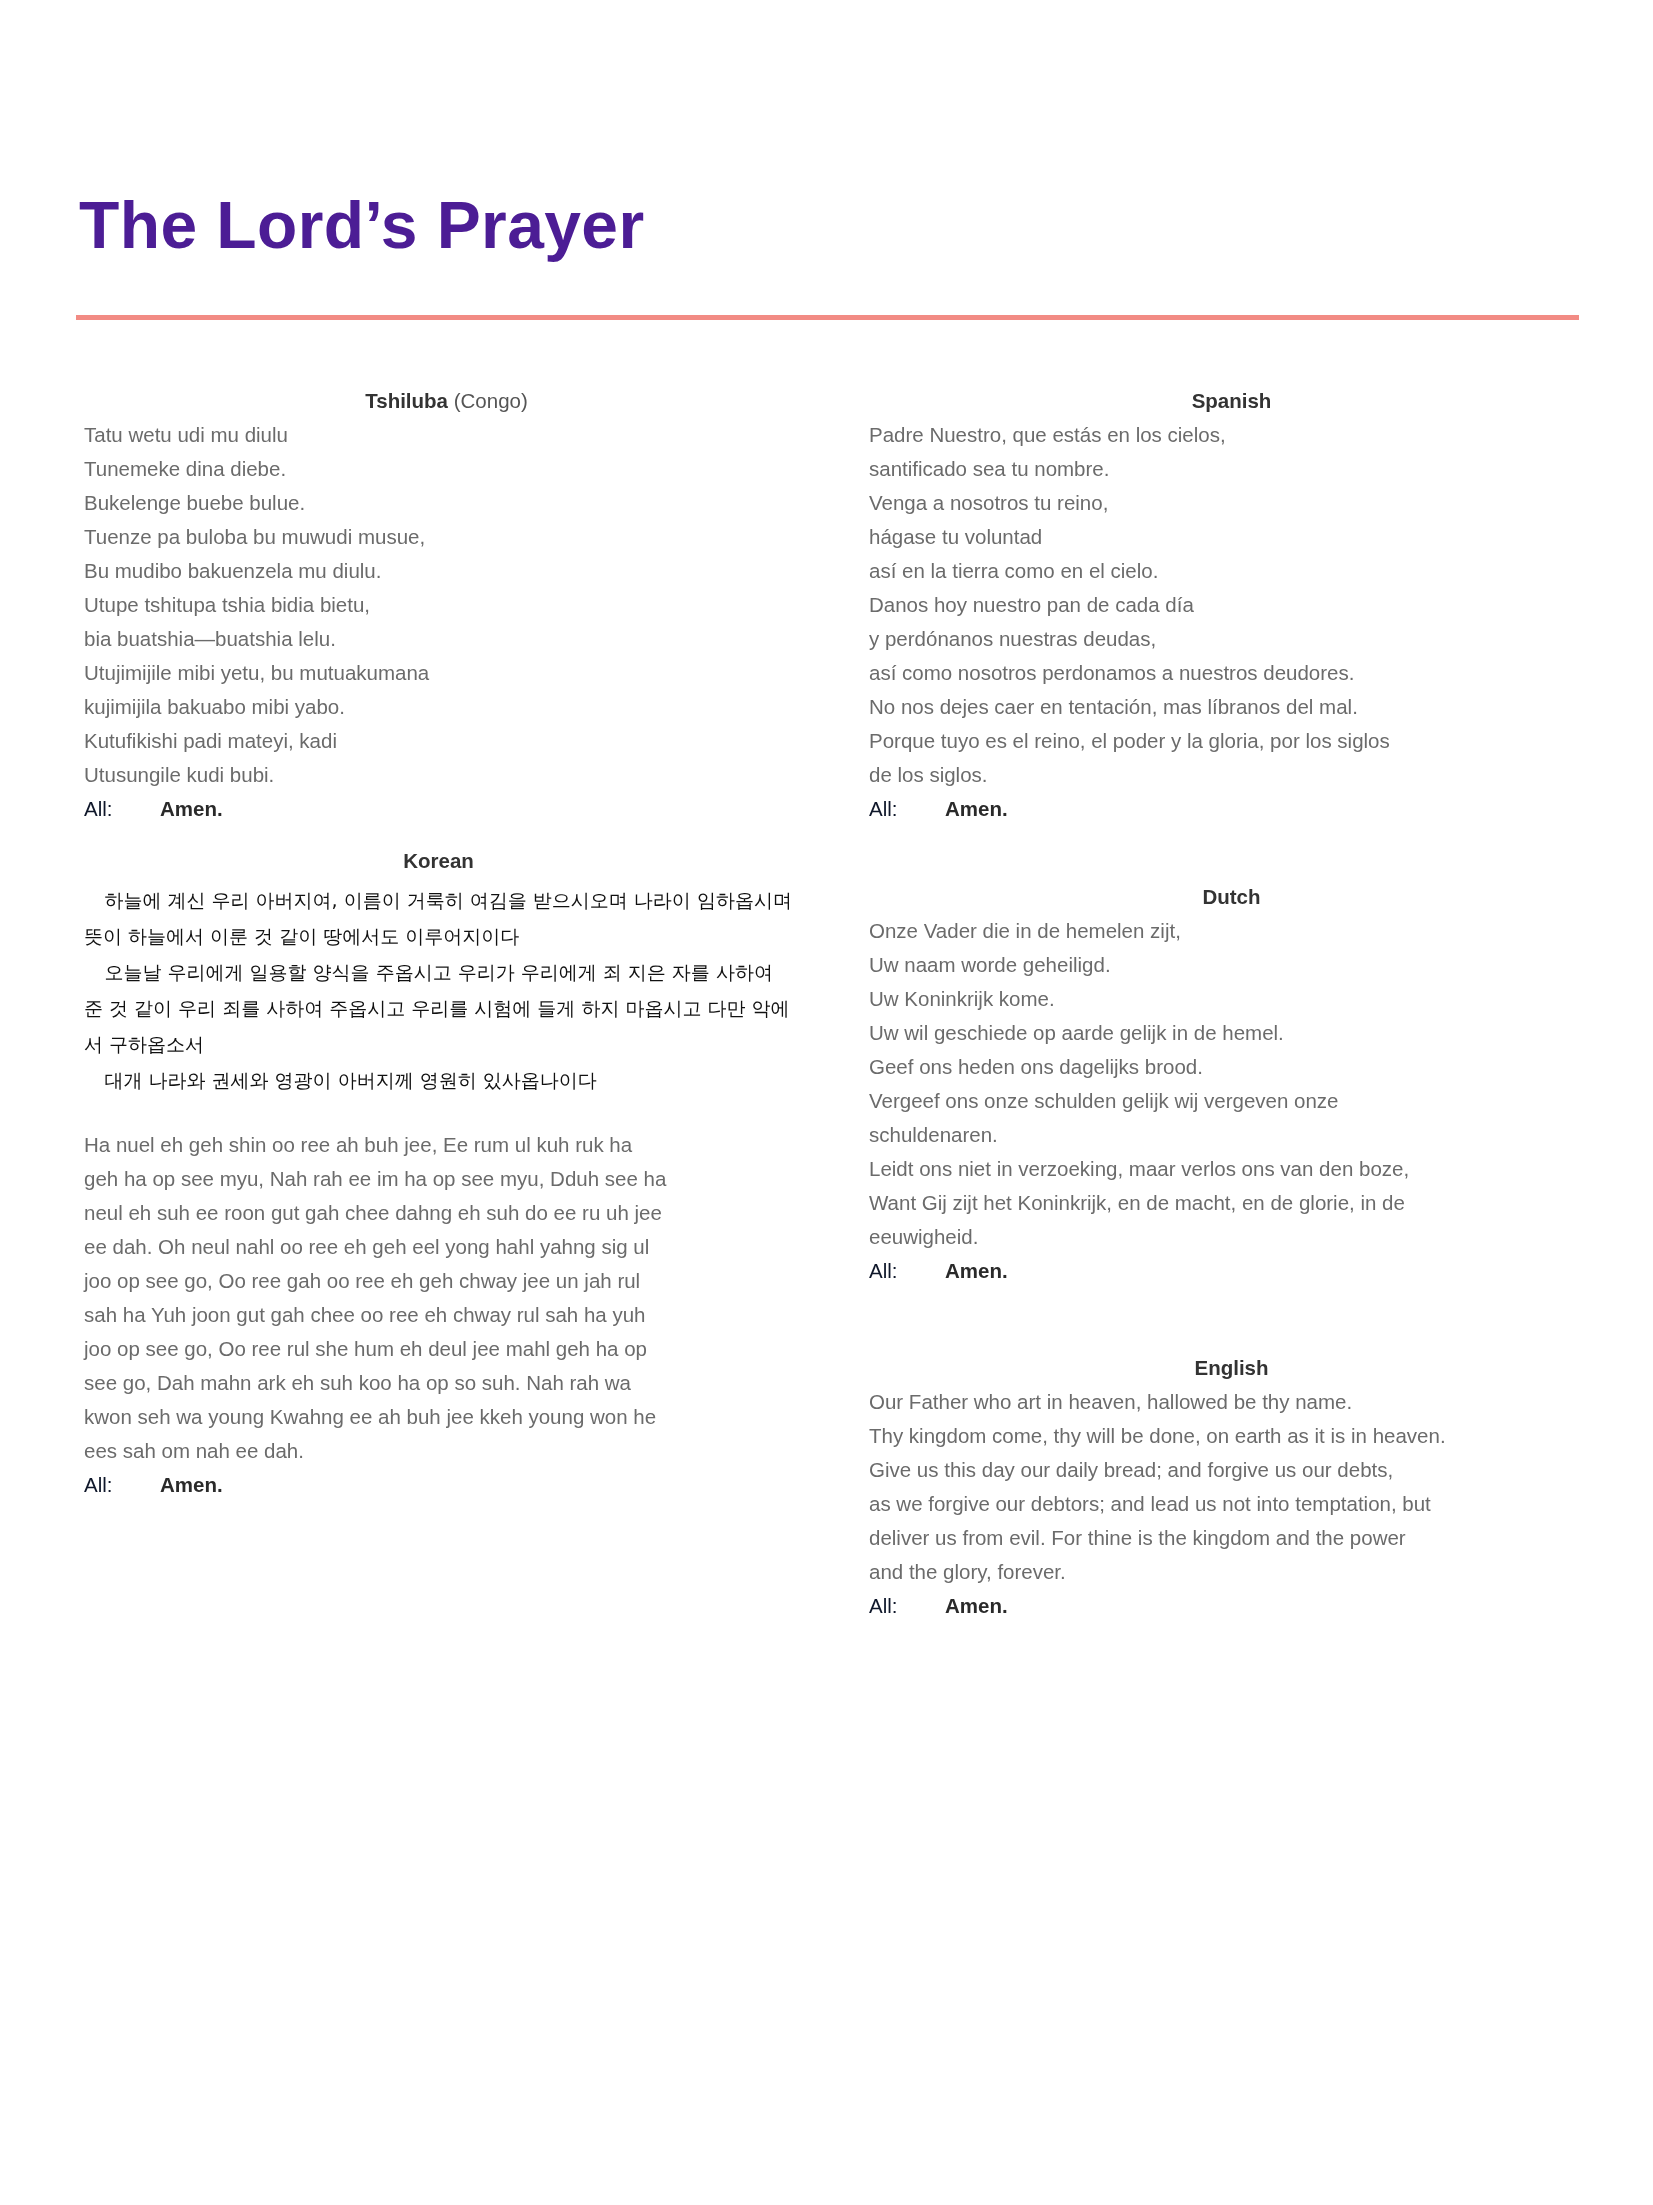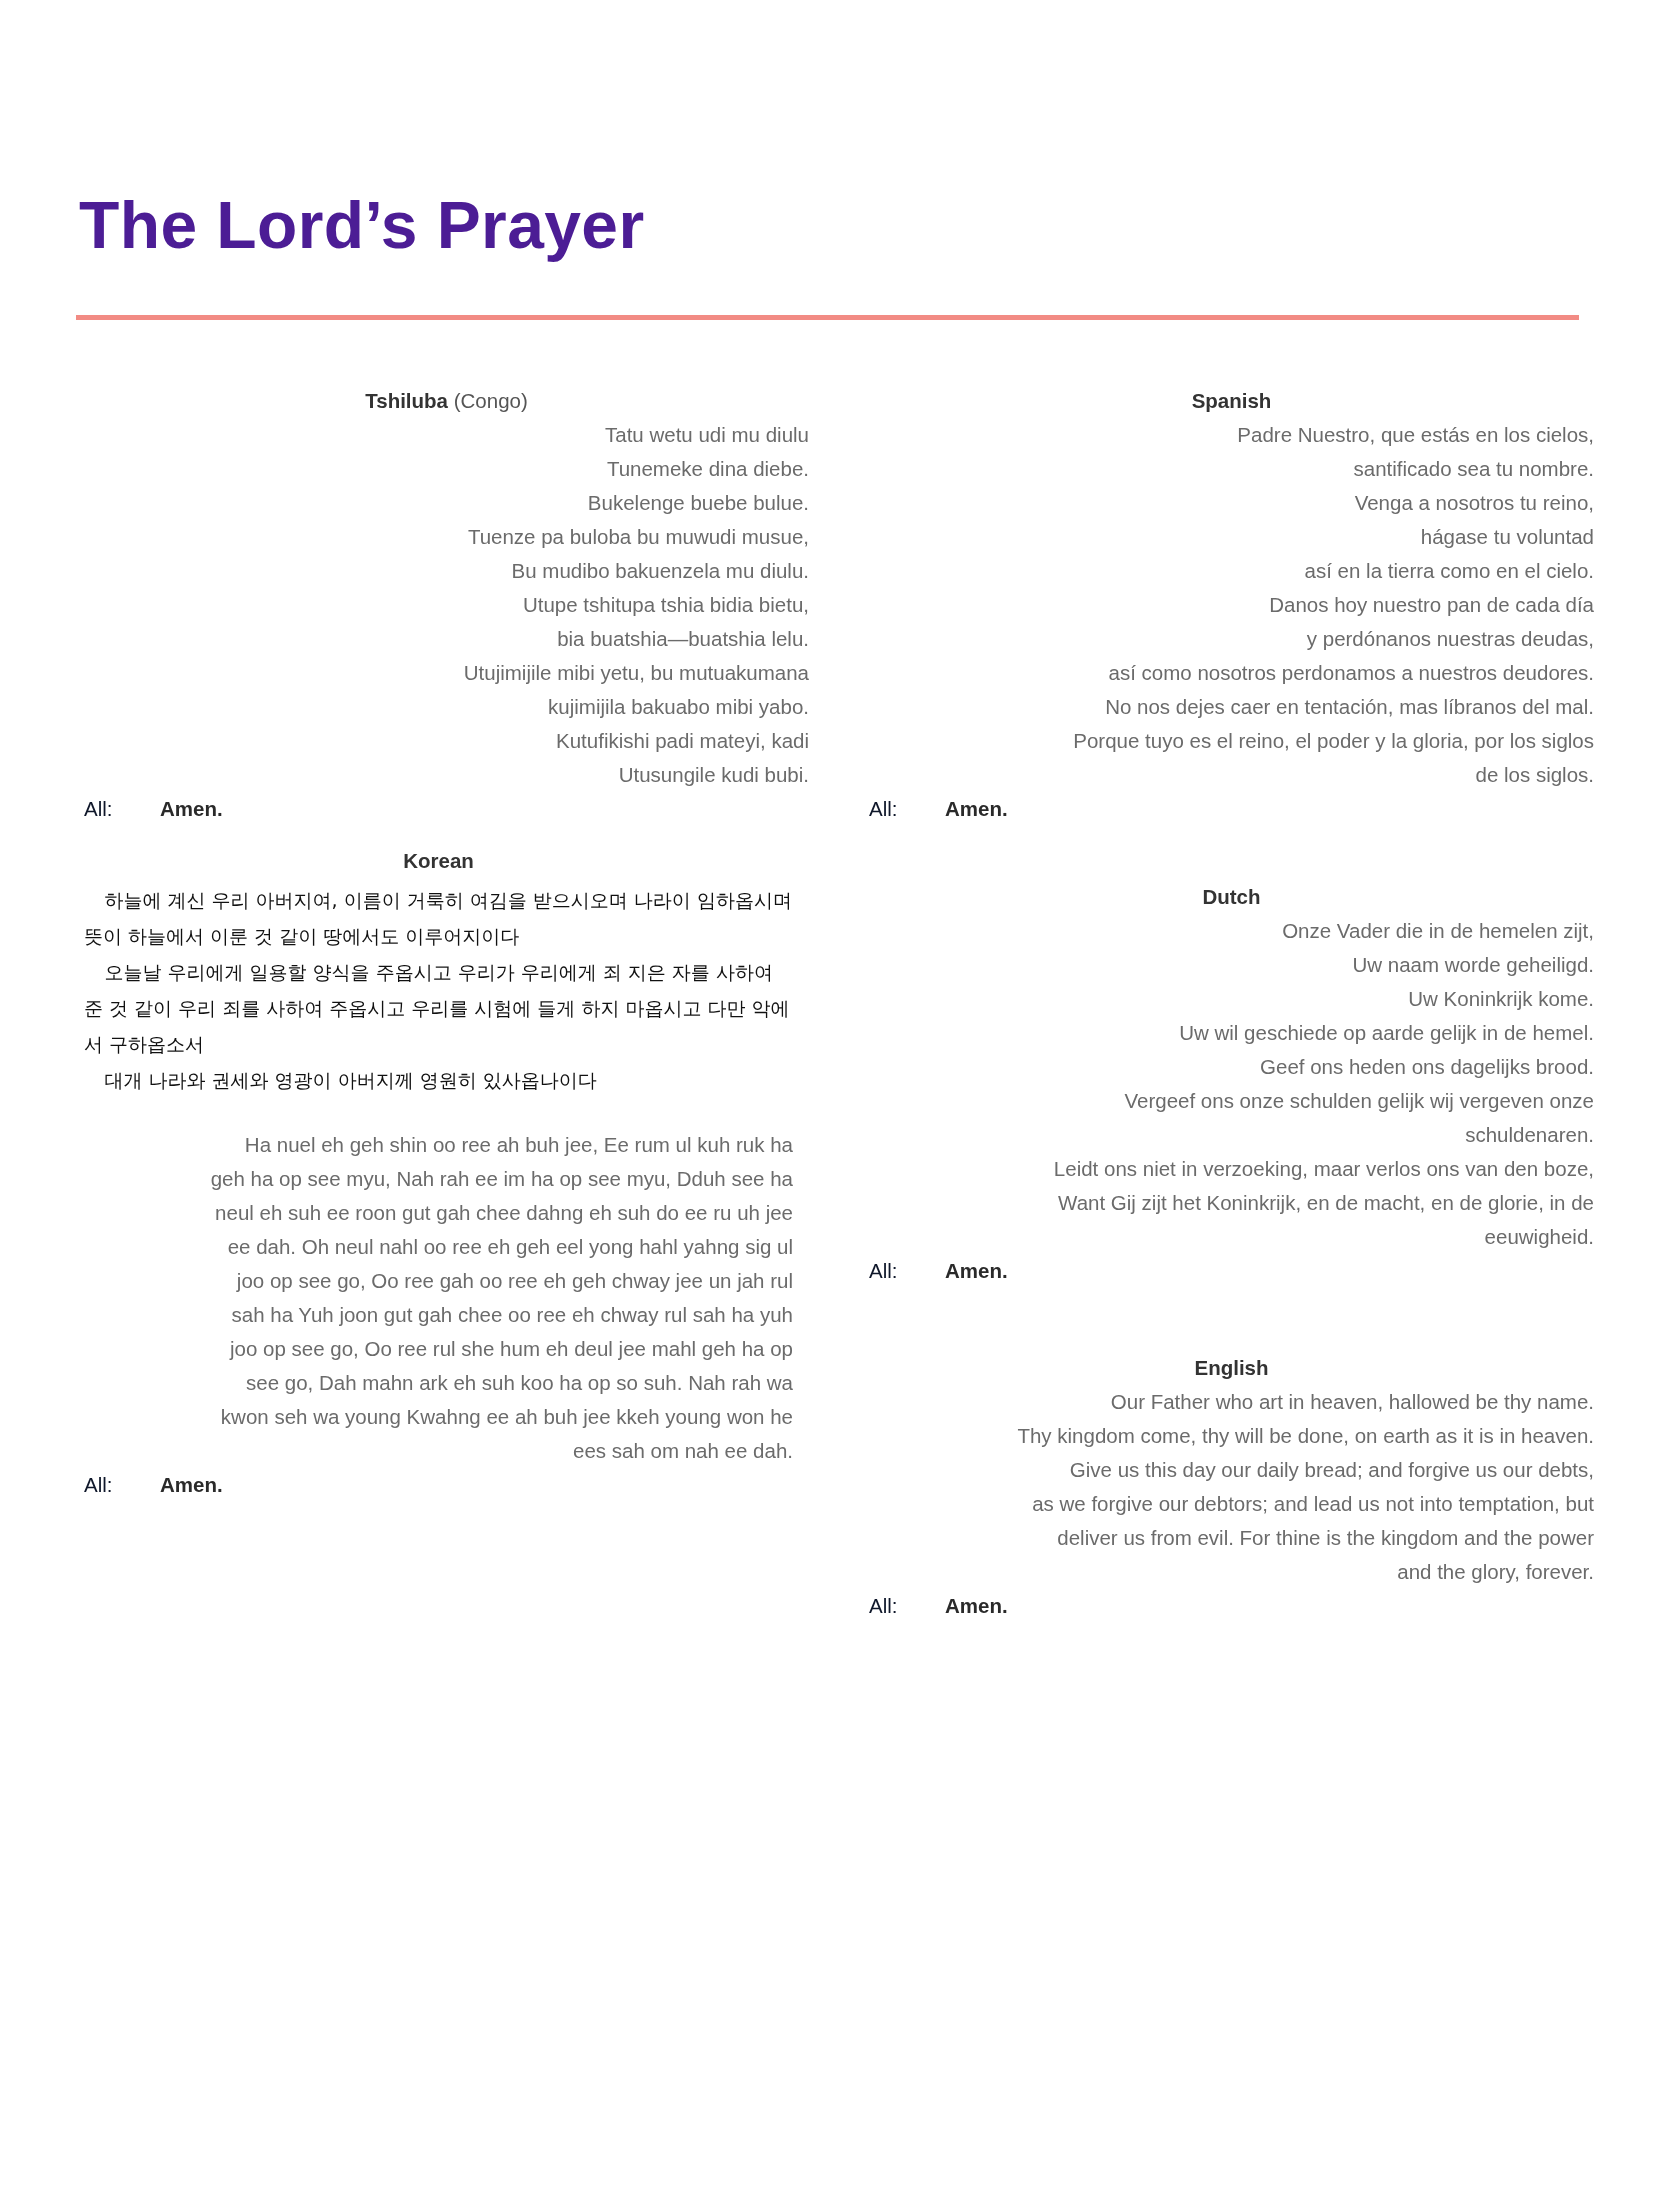--- a/index.html
+++ b/index.html
@@ -8,21 +8,21 @@
   .title { position: absolute; left: 79px; top: 186px; margin: 0;
            font-family: "Liberation Sans", sans-serif; font-weight: bold;
            font-size: 66px; line-height: 79px; color: #4c1d95; letter-spacing: 0.4px; }
   .rule { position: absolute; left: 76px; top: 315px; width: 1503px; height: 4.7px;
           background: #f28b84; }
   .section { position: absolute; width: 725px;
              font-family: "Liberation Sans", sans-serif; font-size: 20.5px;
              line-height: 34px; color: #6b6b6b; }
   .section .heading { color: #333333; font-weight: bold; text-align: center; }
   .section .heading .sub { font-weight: normal; color: #555555; }
-  .section .line { white-space: nowrap; text-align: right; }
+  .section .line { white-space: nowrap; }
   .section .amen-row { display: flex; }
   .section .all-label { width: 76px; color: #0f172a; }
   .section .amen { font-weight: bold; color: #2a2a2a; }
   .korean-hangul { color: #111111; line-height: 36px; font-size: 19px;
                    font-family: "DejaVu Sans", sans-serif; }
   .korean-hangul .para { text-indent: 20.5px; }
   .korean-roman { margin-top: 30px; }
 </style>
 </head>
 <body>

